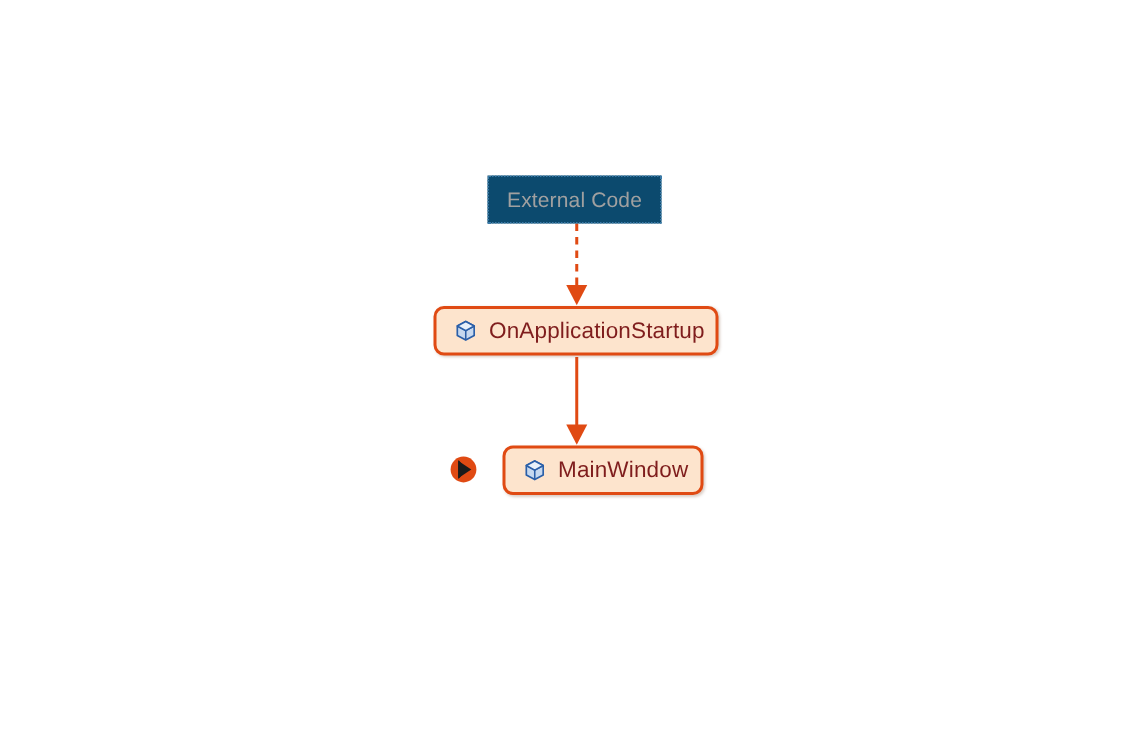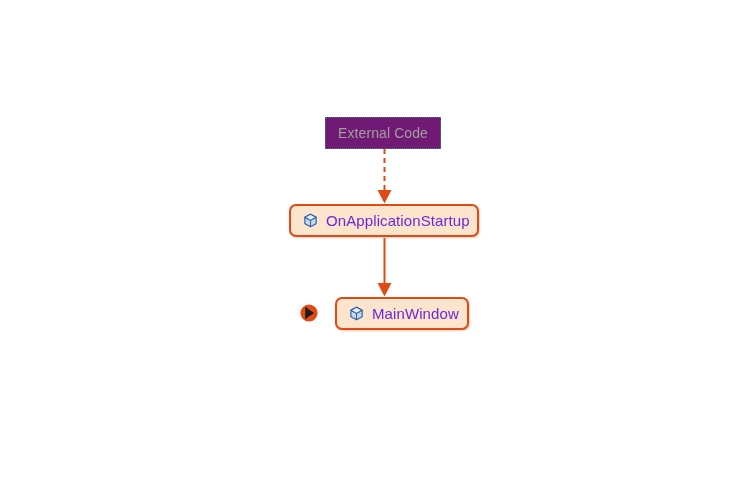--- a/index.html
+++ b/index.html
@@ -37,21 +37,21 @@
 
   
   .external-node {
     position: absolute;
     left: 325px;
     top: 117px;
     width: 116px;
     height: 32px;
     box-sizing: border-box;
     border: 1px dotted #3b7ba8;
-    background: #701a75;
+    background: #0c4a6e;
     display: flex;
     align-items: center;
     justify-content: center;
   }
   .external-label {
     font-size: 14px;
     color: #a0a0a0;
     letter-spacing: 0.1px;
     white-space: nowrap;
   }
@@ -63,21 +63,21 @@
     border: 2px solid #e04a13;
     border-radius: 7px;
     background: #fde4cd;
     display: flex;
     align-items: center;
     padding-left: 12px;
     box-shadow: 1px 1px 2px rgba(120, 70, 40, 0.28);
   }
   .node-label {
     font-size: 15px;
-    color: #6d28d9;
+    color: #7f1d1d;
     white-space: nowrap;
     letter-spacing: 0.1px;
   }
 
   #node-startup {
     left: 289px;
     top: 204px;
     width: 190px;
     height: 33px;
   }

